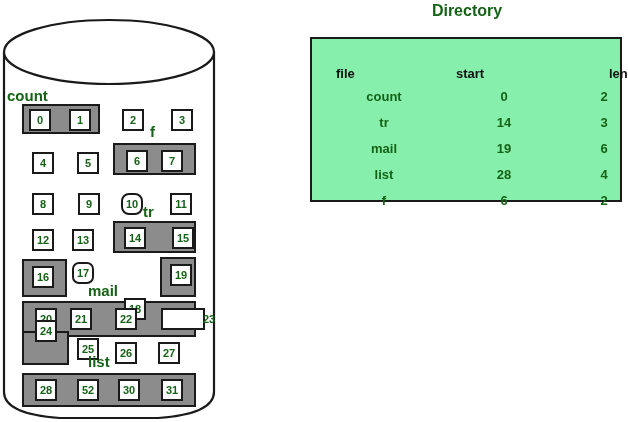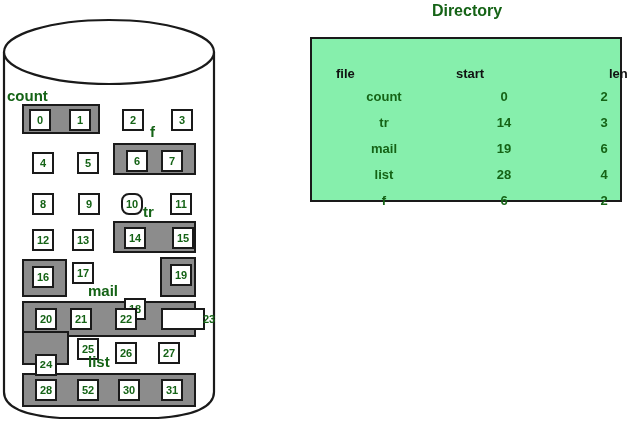--- a/index.html
+++ b/index.html
@@ -157,30 +157,30 @@
   <div class="block" style="left:78px;  top:193px;">9</div>
   <div class="block" style="left:121px; top:193px;border-radius:8px;">10</div>
   <div class="block" style="left:170px; top:193px;">11</div>
 
   <div class="block" style="left:32px;  top:229px;">12</div>
   <div class="block" style="left:72px;  top:229px;">13</div>
   <div class="block" style="left:124px; top:227px;">14</div>
   <div class="block" style="left:172px; top:227px;">15</div>
 
   <div class="block" style="left:32px;  top:266px;">16</div>
-  <div class="block" style="left:72px;  top:262px;">17</div>
+  <div class="block" style="left:72px;  top:262px;border-radius:7px;">17</div>
   <div class="block" style="left:124px; top:262px;margin-top:36px;">18</div>
   <div class="block" style="left:170px; top:264px;">19</div>
 
   <div class="block" style="left:35px;  top:308px;">20</div>
   <div class="block" style="left:70px;  top:308px;">21</div>
   <div class="block" style="left:115px; top:308px;">22</div>
   <div class="block" style="left:161px; top:308px;padding-left:40px;">23</div>
 
-  <div class="block" style="left:35px;  top:354px;font-family:Liberation Mono, monospace;">24</div>
+  <div class="block" style="left:35px;  top:320px;">24</div>
   <div class="block" style="left:77px;  top:338px;">25</div>
   <div class="block" style="left:115px; top:342px;">26</div>
   <div class="block" style="left:158px; top:342px;">27</div>
 
   <div class="block" style="left:35px;  top:379px;">28</div>
   <div class="block" style="left:77px;  top:379px;">52</div>
   <div class="block" style="left:118px; top:379px;">30</div>
   <div class="block" style="left:161px; top:379px;">31</div>
 
   <div class="alloc-label" style="left:7px;   top:87px;">count</div>

